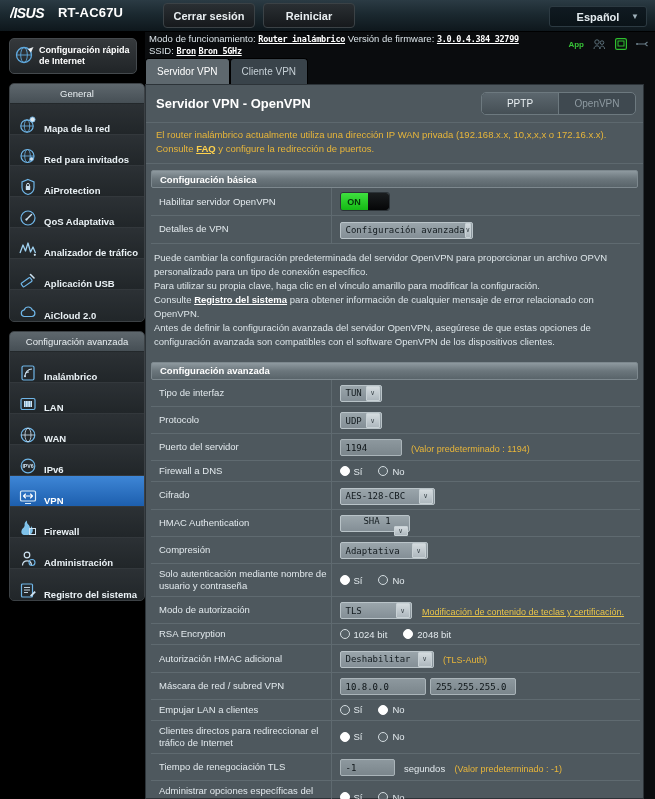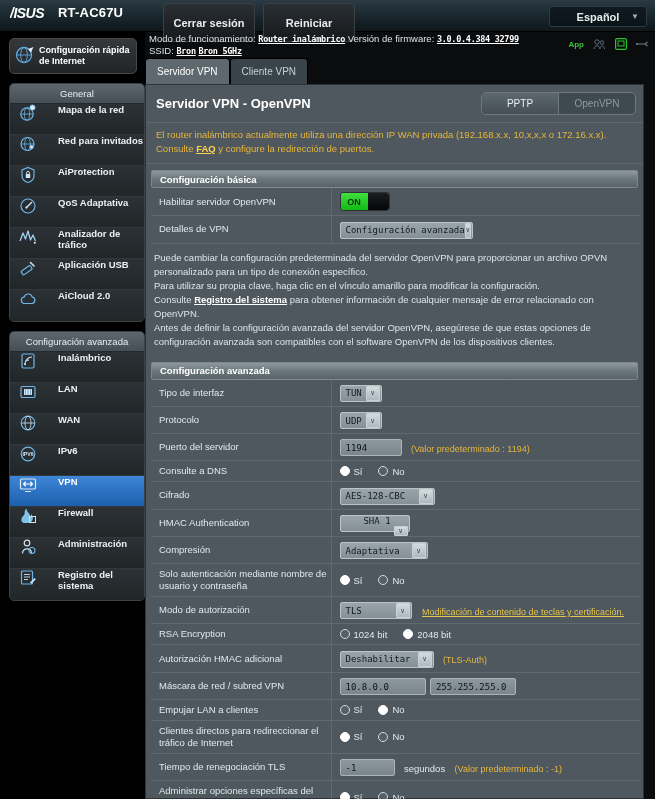--- a/index.html
+++ b/index.html
@@ -13,21 +13,21 @@
 
   
   .topbar {
     position:absolute; left:0; top:0; width:655px; height:32px;
     background: linear-gradient(180deg,#2b3b44 0%, #1b2930 45%, #0e171c 100%);
     border-bottom:1px solid #000;
   }
   .logo-wrap { position:absolute; left:10px; top:5px; display:flex; align-items:center; }
   .model { font-size:13px; font-weight:bold; color:#ffffff; letter-spacing:0.2px;}
   .topbtn {
-    position:absolute; top:3px; height:39px;
+    position:absolute; top:3px; height:25px;
     background: linear-gradient(180deg,#2a2f33 0%, #16191c 100%);
     border:1px solid #3b4246; border-radius:4px;
     color:#e9eef1; font-size:11px; font-weight:bold;
     display:flex; align-items:center; justify-content:center;
     cursor:pointer;
   }
   #btn-logout { left:163px; width:92px; }
   #btn-reboot { left:263px; width:92px; }
   .lang-sel {
     position:absolute; right:8px; top:6px; width:98px; height:21px;
@@ -63,21 +63,21 @@
   .navgroup { position:absolute; left:9px; width:136px;
     background:#1e2225; border:1px solid #3c4145; border-radius:5px; overflow:hidden;}
   #navgroup-general { top:51px; }
   #navgroup-advanced { top:299px; }
   .nav-header {
     height:20px; background: linear-gradient(180deg,#5e676d 0%, #464f55 100%);
     color:#e8eef1; font-size:9.5px; display:flex; align-items:center; justify-content:center;
     border-bottom:1px solid #23282b;
   }
   .nav-item {
-    height:31px; display:flex; align-items:flex-start; gap:21px; padding-left:9px;
+    height:31px; display:flex; align-items:flex-end; gap:7px; padding-left:9px;
     border-bottom:1px solid #33383c; cursor:pointer;
     background: linear-gradient(180deg,#2c3135 0%, #212629 100%);
   }
   .nav-item:last-child { border-bottom:none; }
   .nav-item.active {
     background: linear-gradient(180deg,#3e86d6 0%, #1d5fae 100%);
   }
   .nav-label { color:#eaf1f5; font-size:9.5px; font-weight:bold; }
   .nav-item.active .nav-label { color:#ffffff; }
   .nav-ic { width:18px; height:18px; flex:0 0 18px; position:relative; }
@@ -456,21 +456,21 @@
           </td>
         </tr>
         <tr>
           <td class="lbl">Puerto del servidor</td>
           <td class="val">
             <span class="inp w-port">1194</span>
             <span class="hint">(Valor predeterminado : 1194)</span>
           </td>
         </tr>
         <tr>
-          <td class="lbl">Consulte a DNS</td>
+          <td class="lbl">Firewall a DNS</td>
           <td class="val">
             <span class="radio-grp">
               <span class="rd on"></span>
               <span>Sí</span>
               <span class="gap"></span>
               <span class="rd"></span>
               <span>No</span>
             </span>
           </td>
         </tr>

